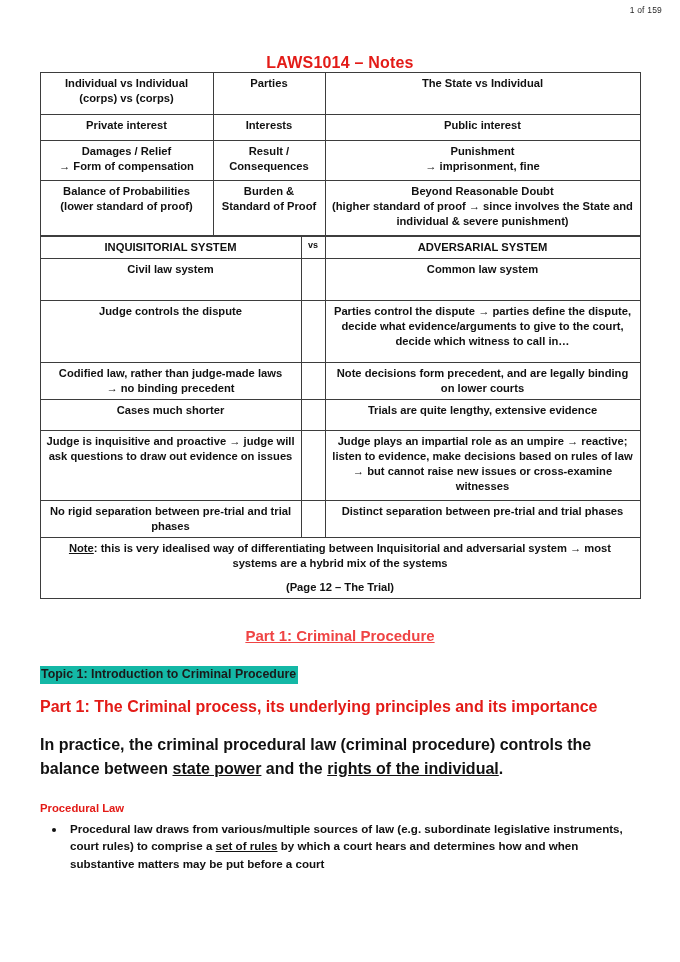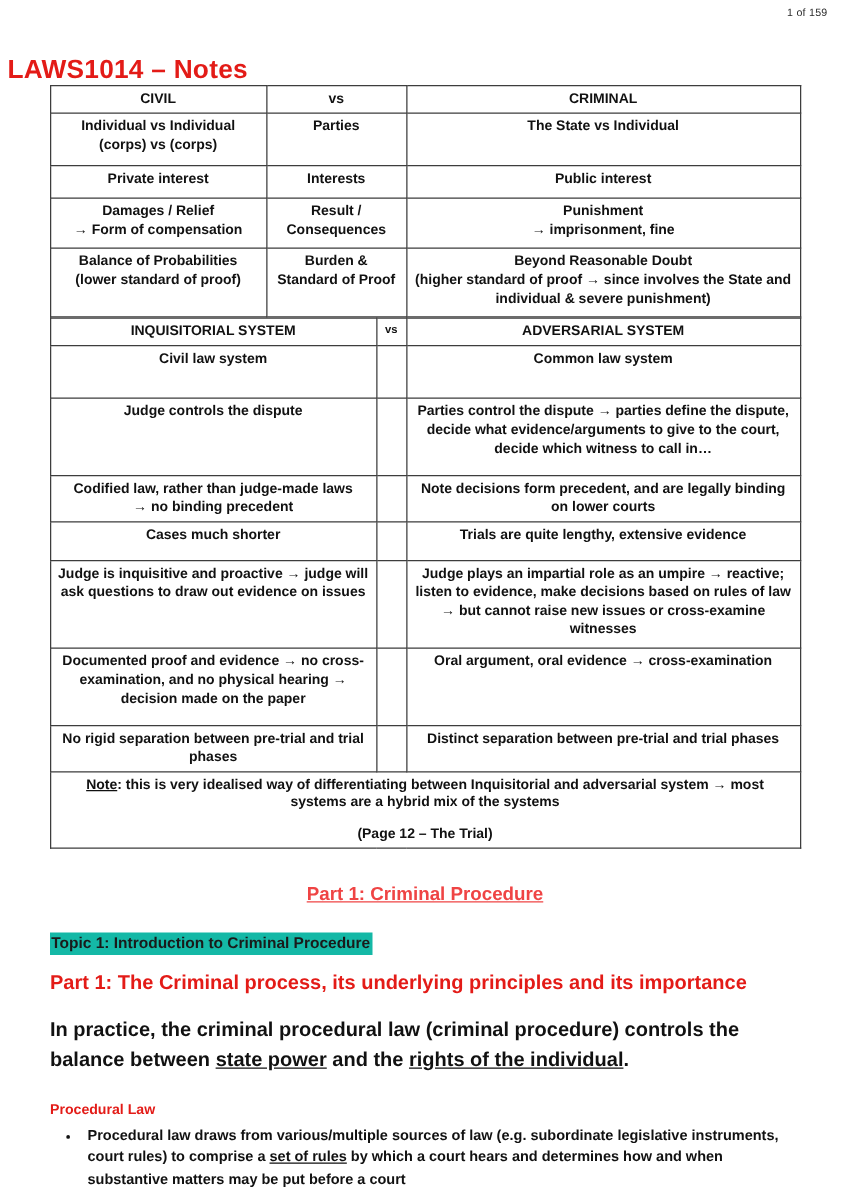--- a/index.html
+++ b/index.html
@@ -10,35 +10,35 @@
     background: #ffffff;
     font-family: "Liberation Sans", sans-serif;
     color: #111111;
     position: relative;
     overflow: hidden;
   }
   .page {
     position: relative;
     width: 680px;
     height: 830px;
-    padding: 6px;
+    padding: 16px;
   }
   .page-counter {
     position: absolute;
     top: 5px;
     right: 18px;
     font-size: 8.5px;
     color: #2a2a2a;
     letter-spacing: .2px;
   }
   .doc-title {
-    text-align: left;
+    text-align: center;
     color: #e31b17;
     font-weight: bold;
-    font-size: 21px;
+    font-size: 16px;
     margin: 0;
     padding-top: 38px;
     letter-spacing: .2px;
   }
 
   
   table.note-table {
     border-collapse: collapse;
     table-layout: fixed;
     margin: 0 auto;
@@ -132,25 +132,20 @@
 
   <h1 class="doc-title">LAWS1014 – Notes</h1>
 
   <table class="note-table t1">
     <colgroup>
       <col style="width:173px">
         <col style="width:112px">
         <col style="width:315px">
     </colgroup>
     <tbody>
-      <tr>
-        <td class="hdr">CIVIL</td>
-        <td class="hdr">vs</td>
-        <td class="hdr">CRIMINAL</td>
-      </tr>
       <tr style="height:42px">
         <td>Individual vs Individual<br>(corps) vs (corps)</td>
         <td>Parties</td>
         <td>The State vs Individual</td>
       </tr>
       <tr style="height:26px">
         <td>Private interest</td>
         <td>Interests</td>
         <td>Public interest</td>
       </tr>
@@ -197,25 +192,20 @@
       <tr style="height:31px">
         <td>Cases much shorter</td>
         <td class="blank"></td>
         <td>Trials are quite lengthy, extensive evidence</td>
       </tr>
       <tr style="height:70px">
         <td>Judge is inquisitive and proactive → judge will ask questions to draw out evidence on issues</td>
         <td class="blank"></td>
         <td>Judge plays an impartial role as an umpire → reactive; listen to evidence, make decisions based on rules of law → but cannot raise new issues or cross-examine witnesses</td>
       </tr>
-      <tr style="height:62px">
-        <td>Documented proof and evidence → no cross-examination, and no physical hearing → decision made on the paper</td>
-        <td class="blank"></td>
-        <td>Oral argument, oral evidence → cross-examination</td>
-      </tr>
       <tr style="height:31px">
         <td>No rigid separation between pre-trial and trial phases</td>
         <td class="blank"></td>
         <td>Distinct separation between pre-trial and trial phases</td>
       </tr>
       <tr>
         <td class="note-cell" colspan="3">
           <span class="u">Note</span><span>: this is very idealised way of differentiating between Inquisitorial and adversarial system → most systems are a hybrid mix of the systems</span>
           <div style="margin-top:10px">(Page 12 – The Trial)</div>
         </td>

